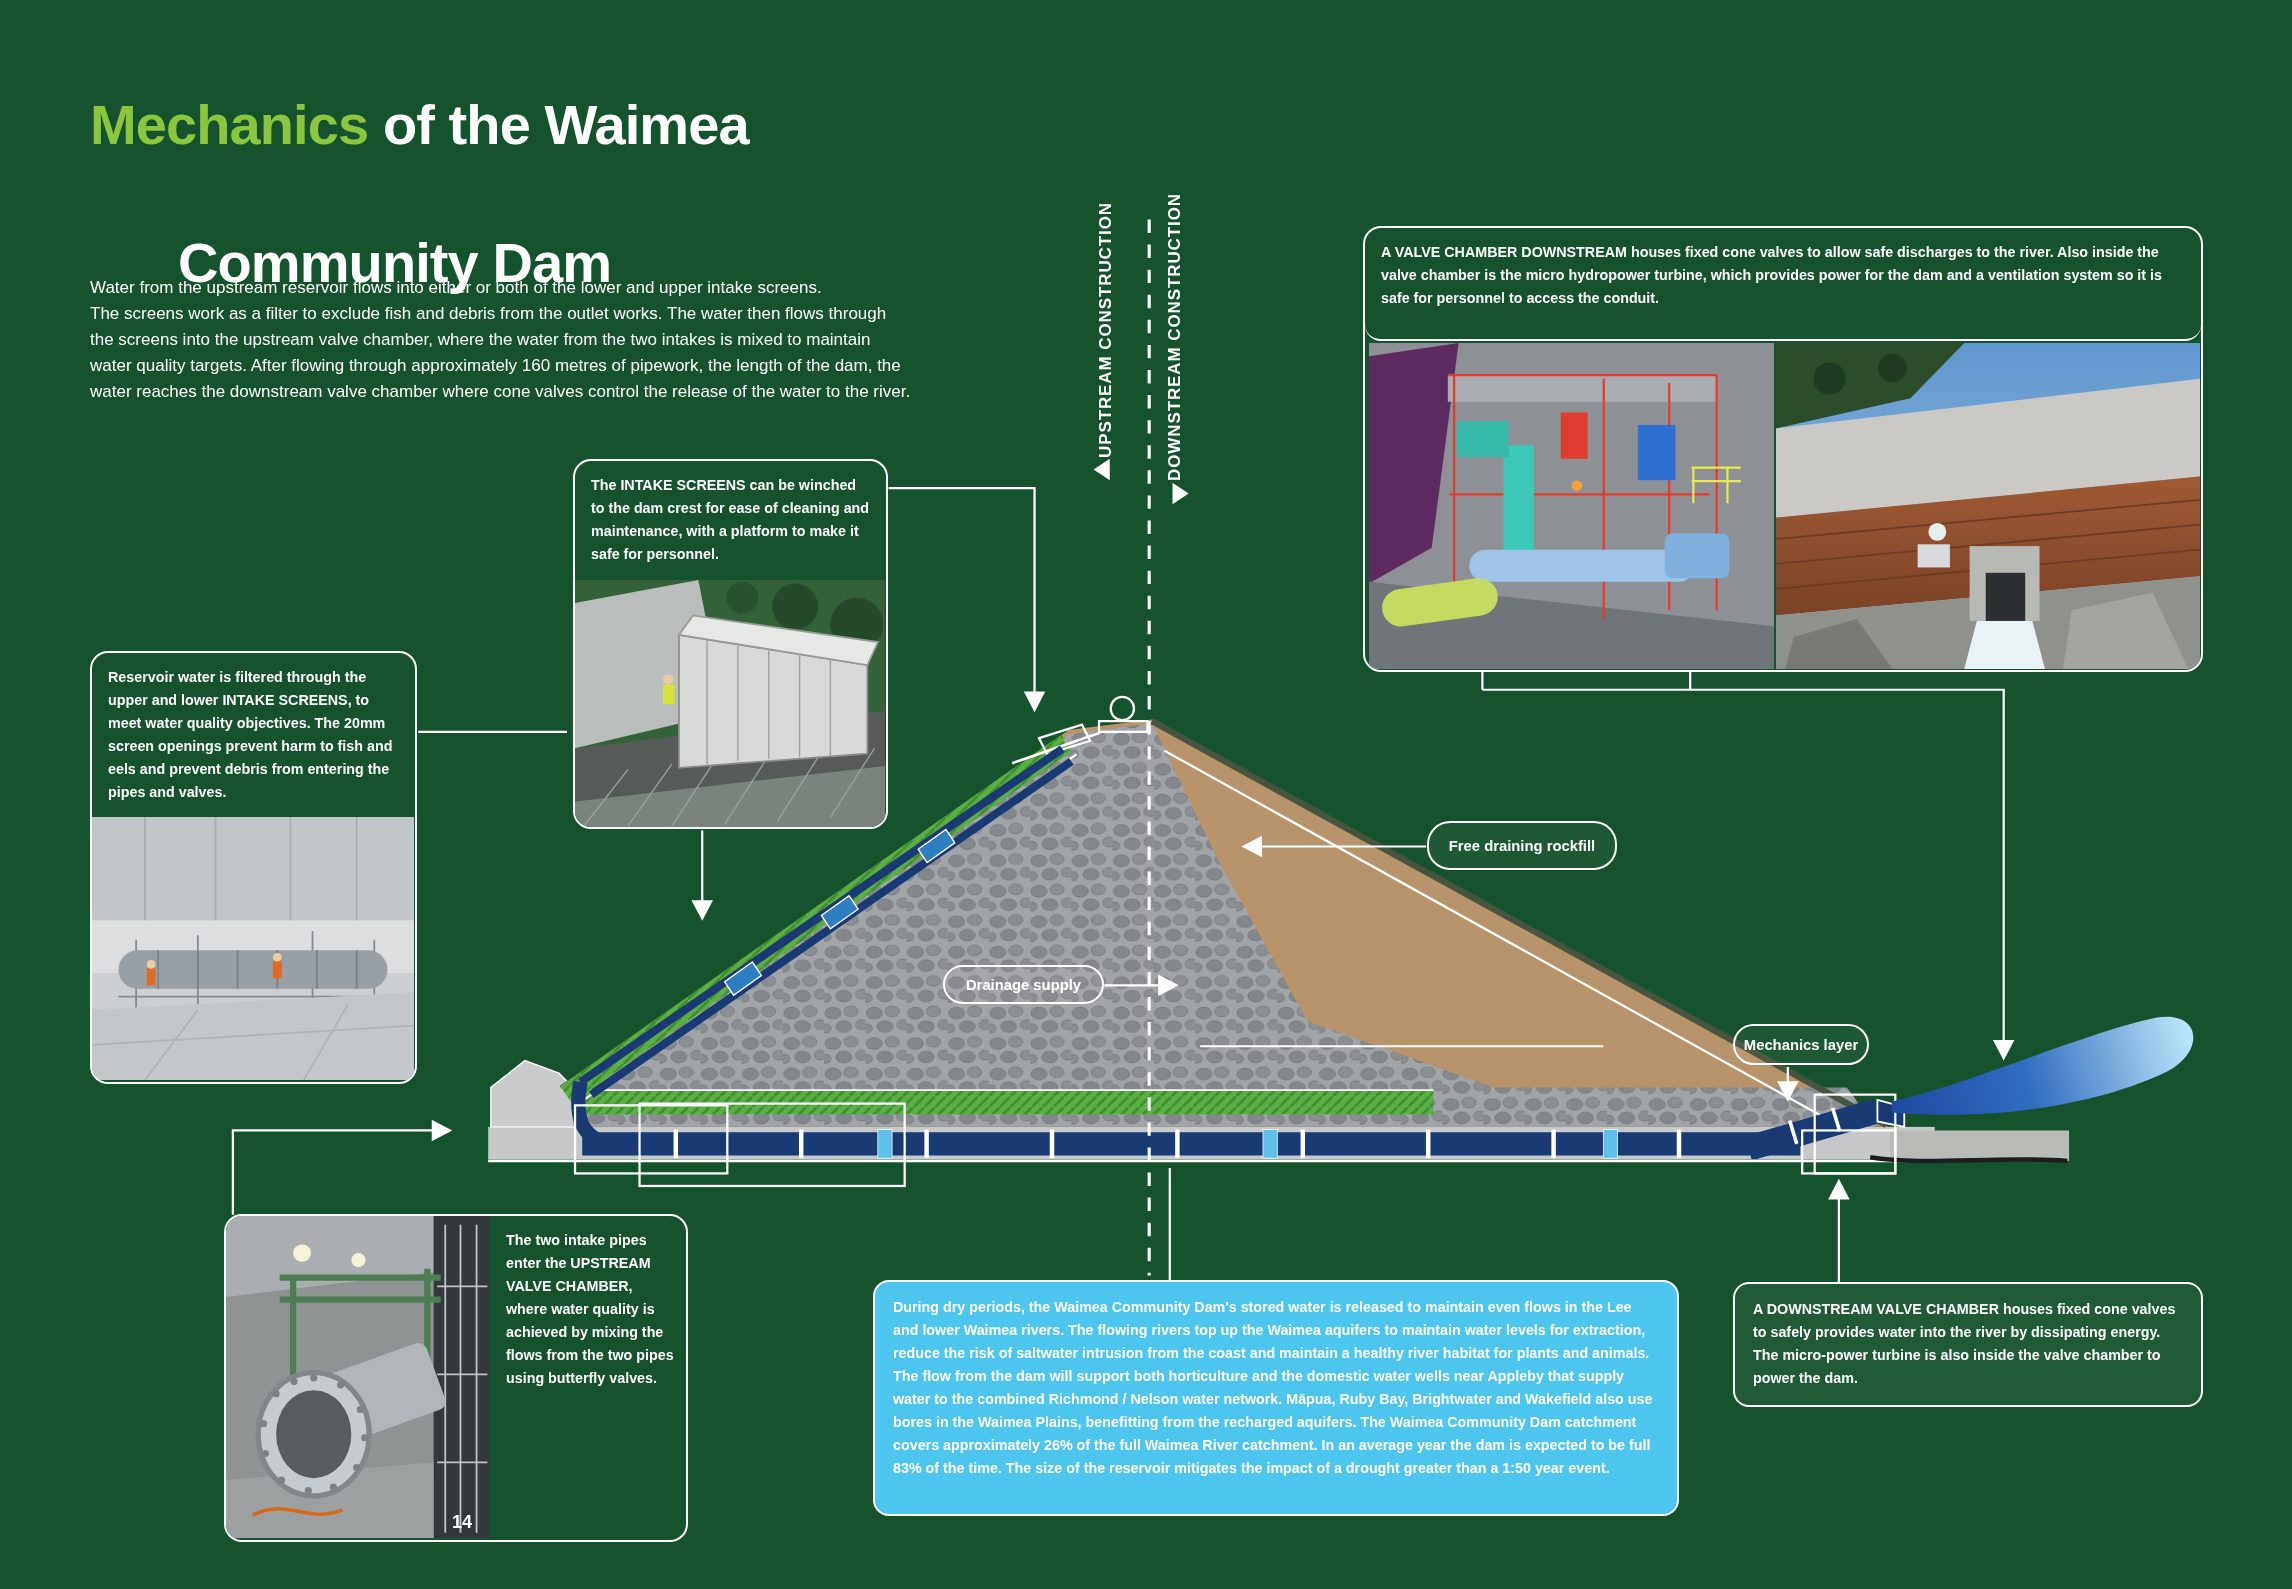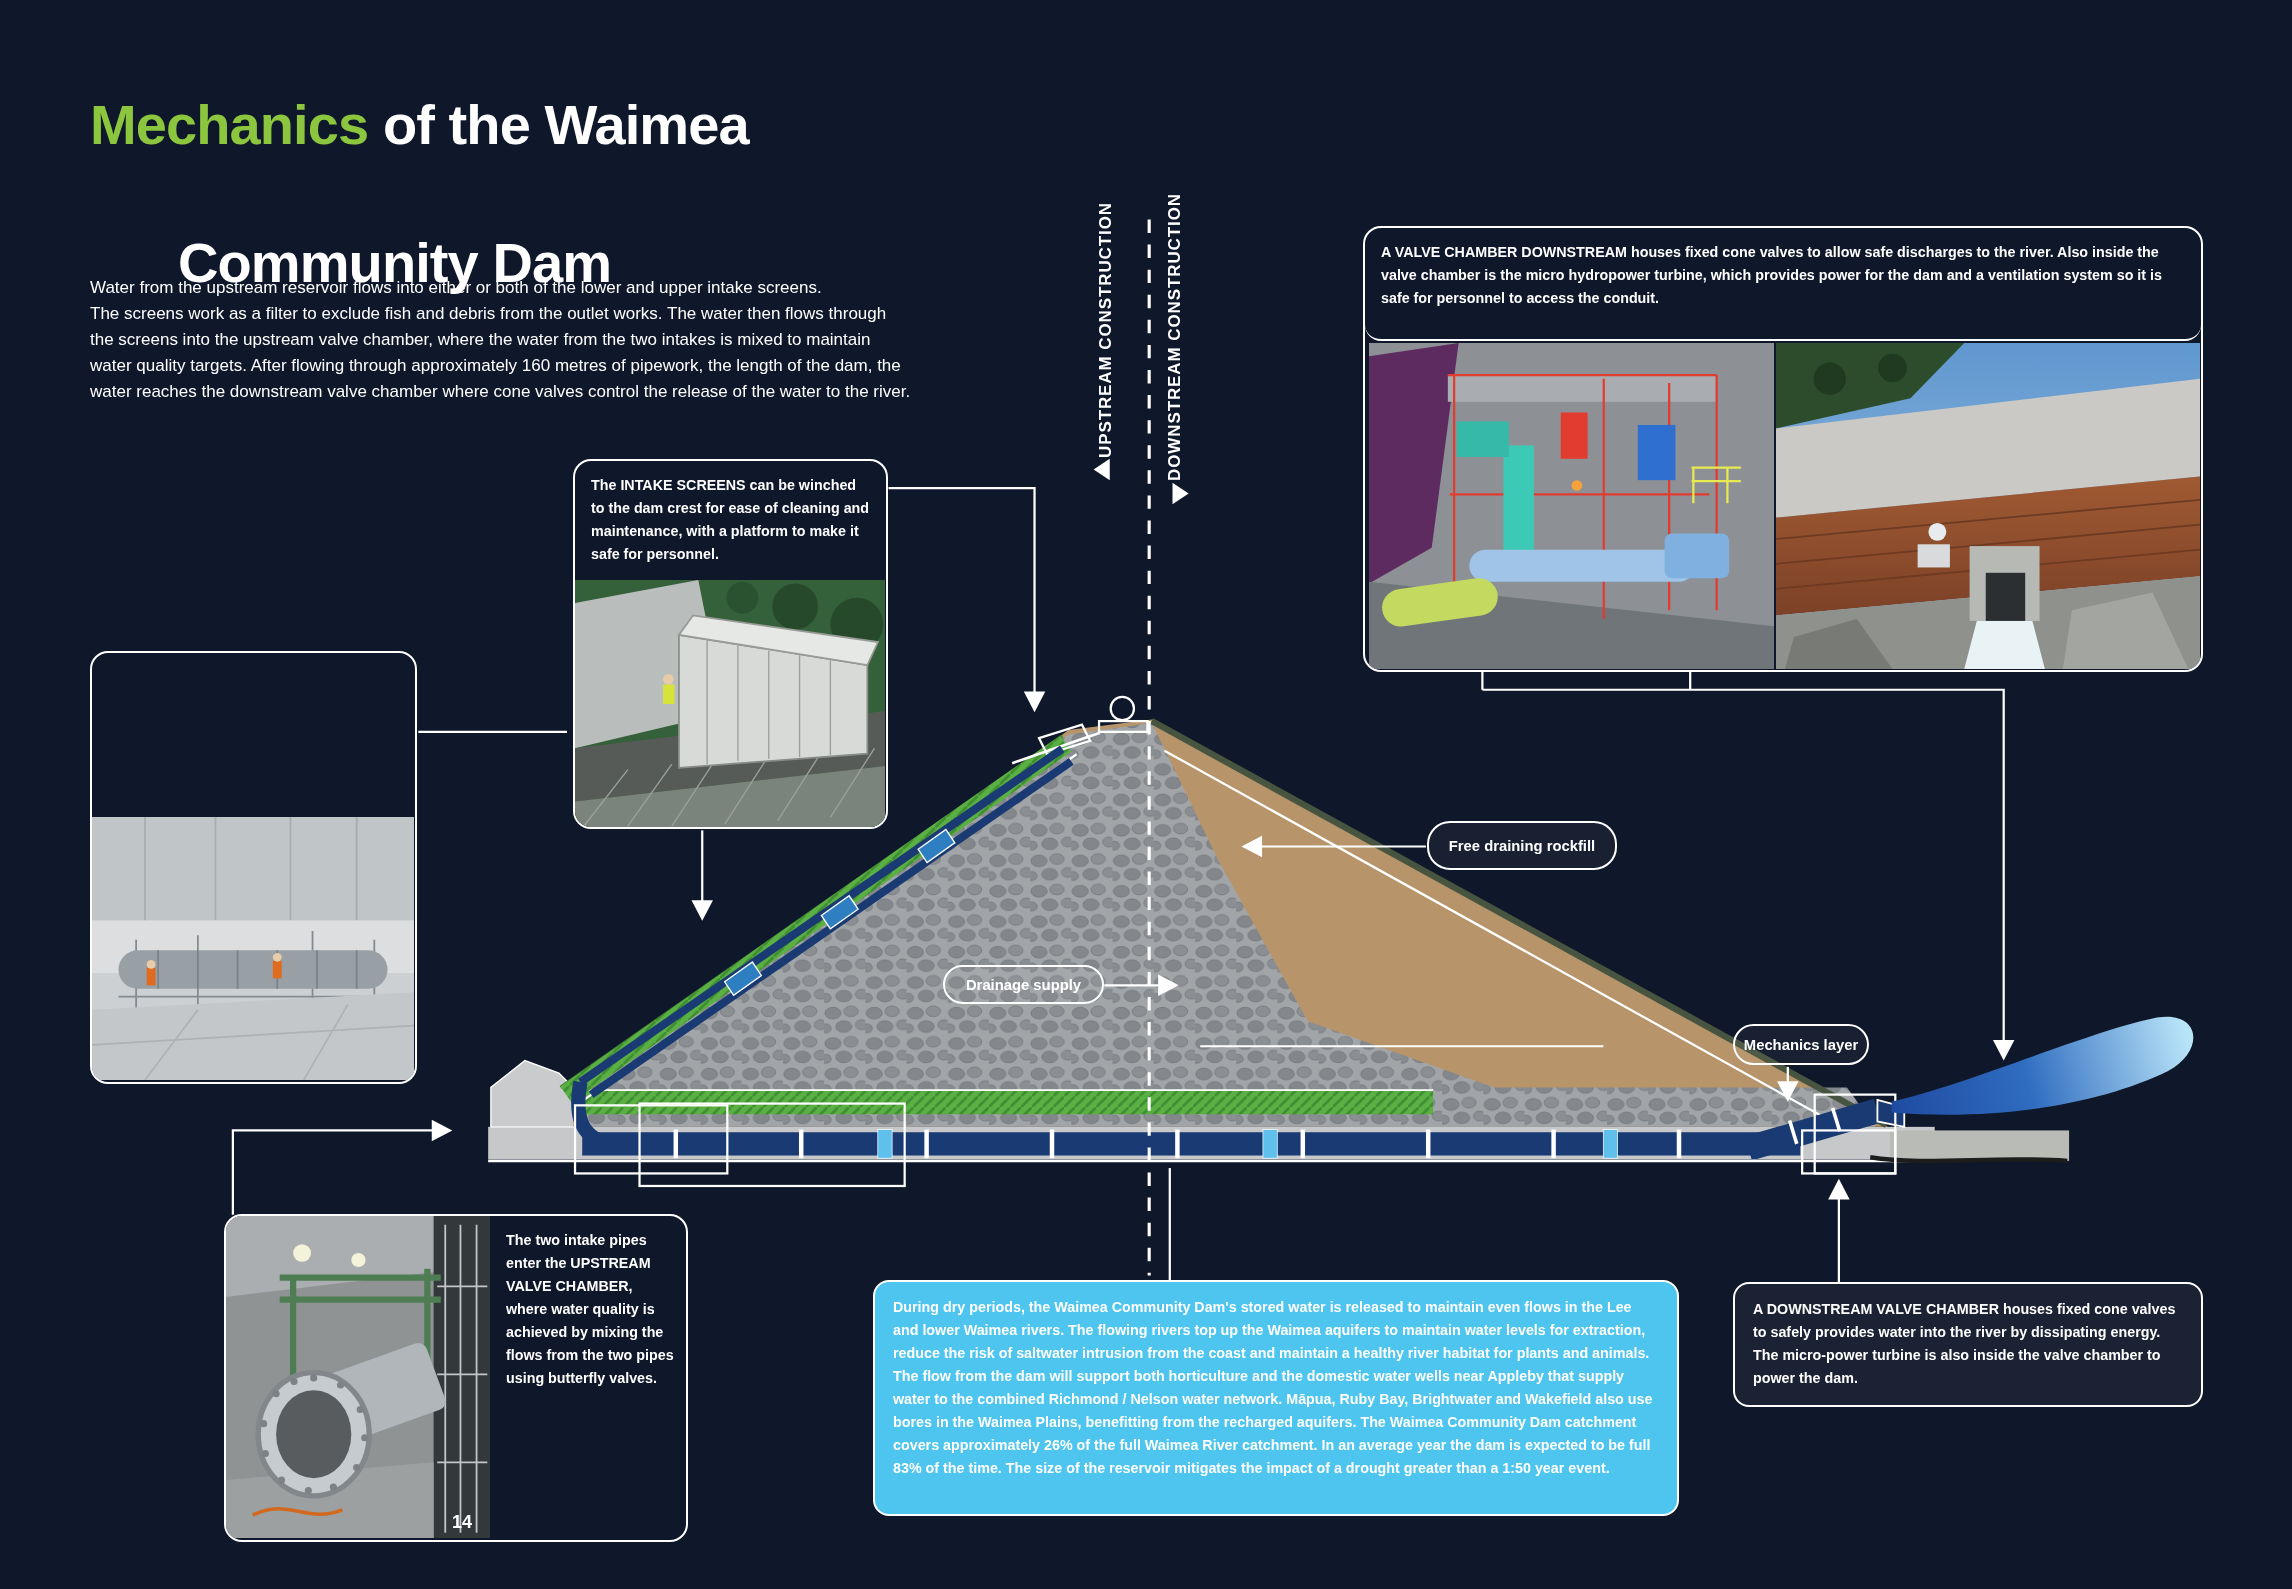--- a/index.html
+++ b/index.html
@@ -1,16 +1,16 @@
 <!DOCTYPE html>
 <html style="font-size:14.3px"><head>
 <meta charset="utf-8">
 <style>
   html,body{margin:0;padding:0;background:#0d8fc4;}
-  .canvas{position:relative;width:2293px;height:1590px;background:#0f172a;overflow:hidden;
+  .canvas{position:relative;width:2293px;height:1590px;background:#14532d;overflow:hidden;
           font-family:"Liberation Sans",sans-serif;color:#fff;}
   .diagram-svg{position:absolute;left:0;top:0;z-index:1;}
   
   .title{position:absolute;left:90px;top:52px;font-size:56px;line-height:69px;font-weight:700;
          letter-spacing:-0.9px;z-index:2;white-space:pre-wrap;}
   .title .hl{color:#8CC63E;}
   
   .intro{position:absolute;left:90px;top:258px;width:1048px;font-size:17px;line-height:26px;
          font-weight:400;white-space:pre-line;z-index:2;}
   
@@ -247,20 +247,21 @@
             <path d="M150,68 V208 M185,74 V204 M220,80 V202 M255,85 V200 M290,90 V198"></path>
           </g>
         <polygon points="118,62 332,96 344,70 134,40" fill="#e6e8e6" stroke="#979a97" stroke-width="2"></polygon>
         <rect x="100" y="118" width="13" height="22" fill="#d6e43a"></rect>
         <circle cx="106" cy="112" r="6" fill="#e8cba8"></circle>
       </svg>
     </div>
   </div>
 
   <div class="composite" style="left:90px;top:651px;width:327px;height:433px;">
+    <div class="ctext" style="position:absolute;left:0;top:0;width:100%;height:164px;">Reservoir water is filtered through the upper and lower INTAKE SCREENS, to meet water quality objectives. The 20mm screen openings prevent harm to fish and eels and prevent debris from entering the pipes and valves.</div>
     <div class="photo" style="left:0;top:164px;width:322px;height:263px;">
       <svg viewBox="0 0 365 300" preserveAspectRatio="none">
         <rect width="365" height="300" fill="#ccd0d2"></rect>
         <rect width="365" height="118" fill="#c0c5c8"></rect>
         <g stroke="#a7adb0" stroke-width="2">
             <path d="M60,0 V118 M140,0 V118 M225,0 V118 M300,0 V118"></path>
           </g>
         <rect y="118" width="365" height="60" fill="#dcdedf"></rect>
         <g stroke="#848a90" stroke-width="2">
             <path d="M50,140 V220 M120,135 V225 M250,130 V225 M320,140 V220 M30,205 H350"></path>

